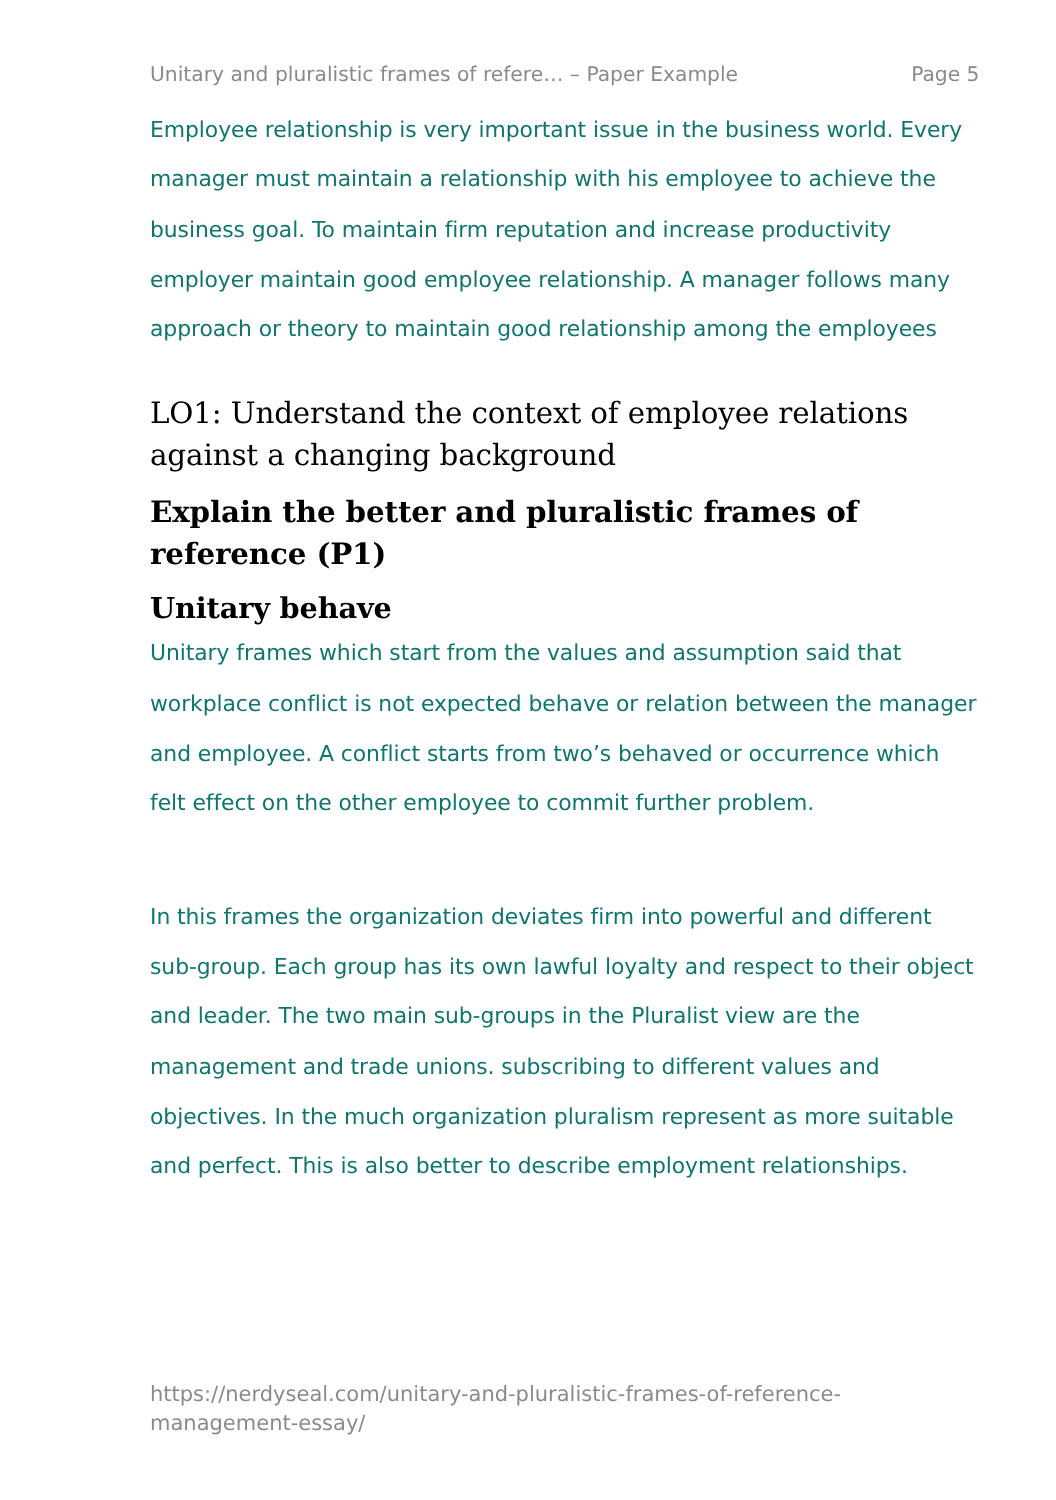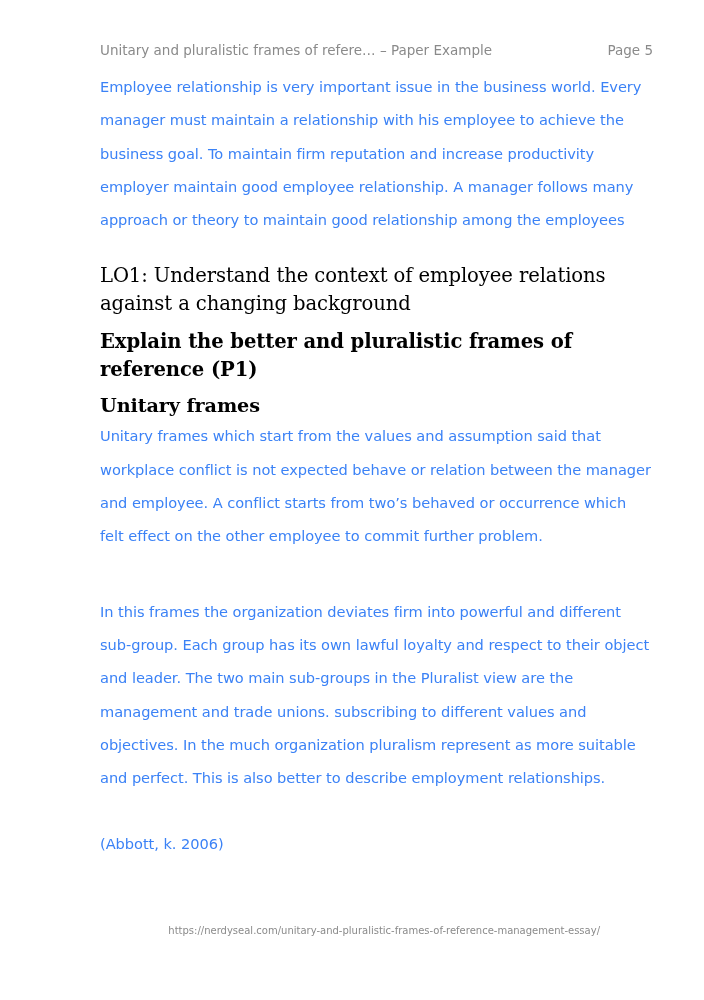--- a/index.html
+++ b/index.html
@@ -51,21 +51,21 @@
   .doc {
     position: absolute;
     left: 100px;
     top: 70px;
     width: 553px;
   }
   p.body {
     margin: 0 0 0 0;
     font-size: 14.6px;
     line-height: 33.3px;
-    color: #3b82f6;
+    color: #0f766e;
     font-family: "DejaVu Sans", sans-serif;
     letter-spacing: -0.05px;
     text-align: left;
   }
   .spacer-para {
     height: 33px;
   }
 
   h2.head-major {
     margin: 0;
@@ -103,25 +103,24 @@
   .gap-before-plural{ height: 36px; }
   .gap-after-plural { height: 6px; }
 
   
   .footer {
     position: absolute;
     left: 100px;
     top: 921px;
     width: 500px;
     color: #8a8a8a;
-    font-size: 10px;
+    font-size: 14px;
     line-height: 19px;
     font-family: "DejaVu Sans", sans-serif;
     word-break: break-word;
-    text-align: right;
   }
 </style>
 </head>
 <body>
 
 <div class="page">
 
   <div class="runhead">
     <span class="runhead-title">Unitary and pluralistic frames of refere… – Paper Example</span>
     <span class="runhead-page">Page 5</span>
@@ -134,32 +133,31 @@
     <div class="gap-before-major"></div>
 
     <h2 class="head-major">LO1: Understand the context of employee relations against a changing background</h2>
 
     <div class="gap-after-major"></div>
 
     <h3 class="head-sub">Explain the better and pluralistic frames of reference (P1)</h3>
 
     <div class="gap-after-p1"></div>
 
-    <h3 class="head-sub2">Unitary frames</h3>
+    <h3 class="head-sub2">Unitary behave</h3>
 
     <p class="body">Unitary frames which start from the values and assumption said that workplace conflict is not expected behave or relation between the manager and employee. A conflict starts from two’s behaved or occurrence which felt effect on the other employee to commit further problem.</p>
 
     <div class="gap-before-plural"></div>
 
 
     <div class="gap-after-plural"></div>
 
     <p class="body">In this frames the organization deviates firm into powerful and different sub-group. Each group has its own lawful loyalty and respect to their object and leader. The two main sub-groups in the Pluralist view are the management and trade unions. subscribing to different values and objectives. In the much organization pluralism represent as more suitable and perfect. This is also better to describe employment relationships.</p>
 
     <div class="spacer-para"></div>
 
-    <p class="body">(Abbott, k. 2006)</p>
 
   </div>
 
   <div class="footer">https://nerdyseal.com/unitary-and-pluralistic-frames-of-reference-management-essay/</div>
 
 </div>
 
 </body></html>

